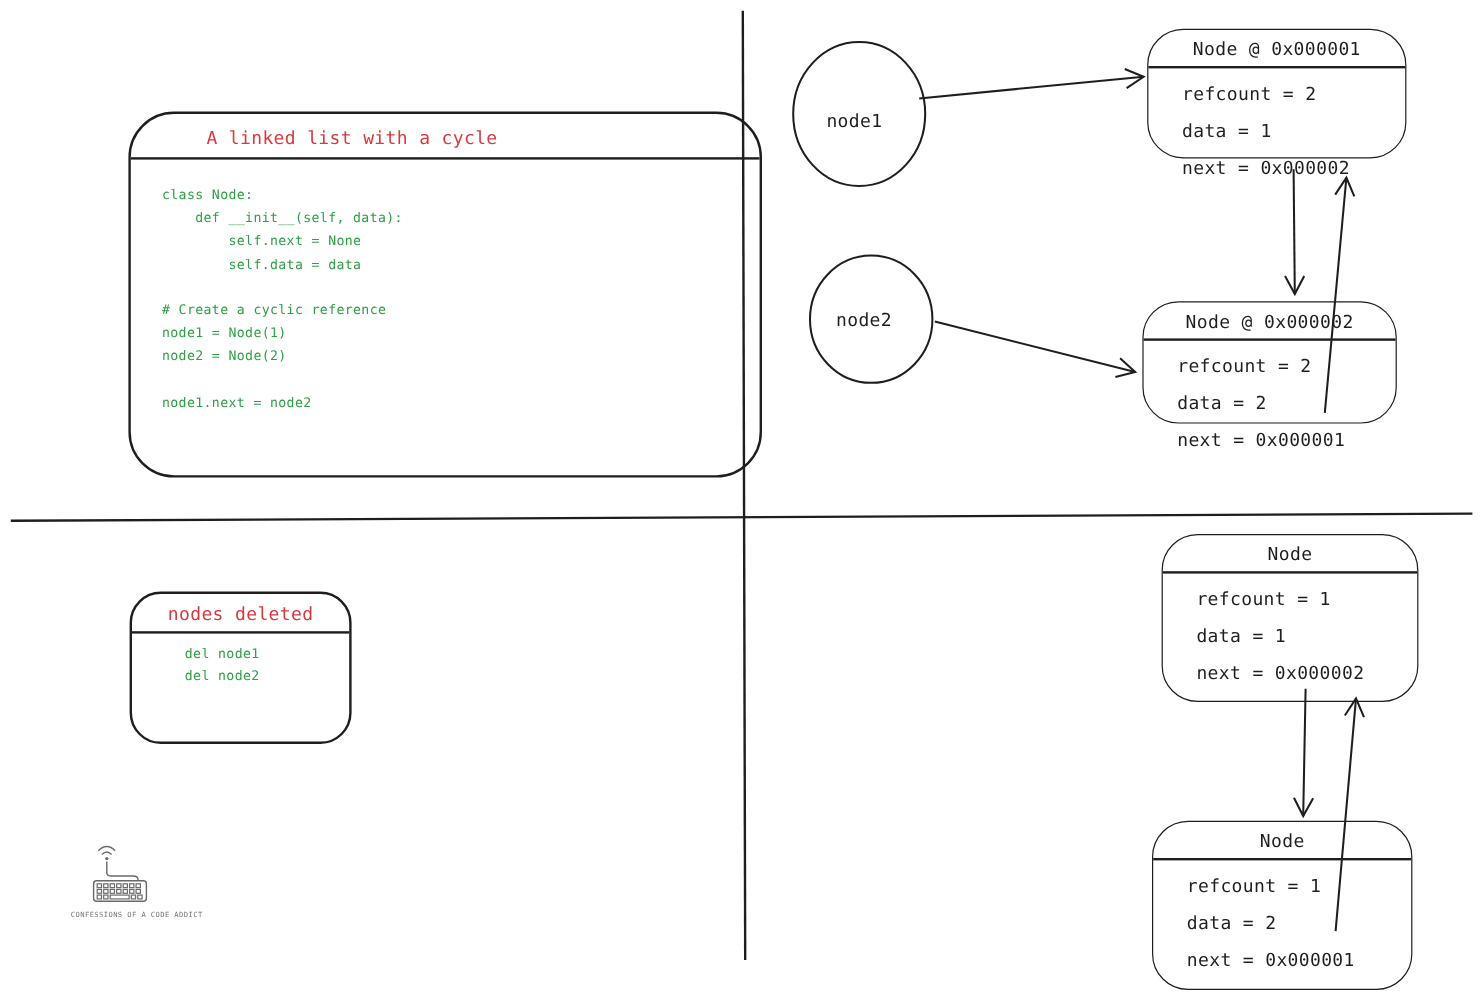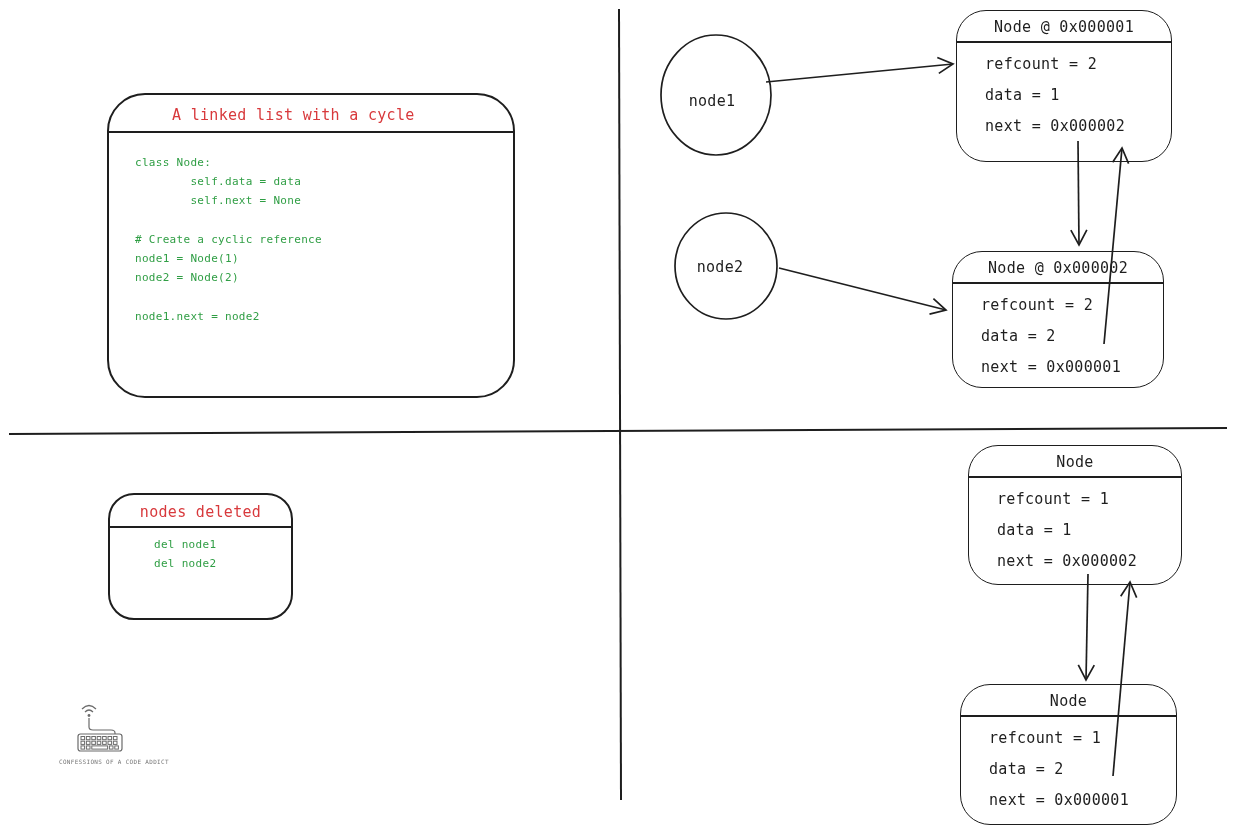--- a/index.html
+++ b/index.html
@@ -8,21 +8,21 @@
     font-family:"DejaVu Sans Mono",monospace;color:#1e1e1e;
   }
   .overlay{position:absolute;left:0;top:0;z-index:5;pointer-events:none;}
 
   
   .card{position:absolute;border:2px solid #1e1e1e;background:#fff;box-sizing:border-box;z-index:2;}
   .card-title{font-size:15px;letter-spacing:0.3px;border-bottom:2px solid #1e1e1e;white-space:pre;}
   .red{color:#d8393c;}
   .green{color:#2f9e44;}
 
-  .code-card{left:107px;top:93px;width:408px;height:305px;border-radius:38px;}
+  .code-card{left:107px;top:93px;width:528px;height:305px;border-radius:38px;}
   .code-card .card-title{padding:11px 0 7px 0;text-indent:63px;}
   .code-card .card-body{padding:20px 0 0 26px;}
   .code-line{height:19.2px;line-height:19.2px;font-size:11px;letter-spacing:0.3px;white-space:pre;}
 
   .deleted-card{left:108px;top:493px;width:185px;height:127px;border-radius:26px;}
   .deleted-card .card-title{padding:8px 0 5px 0;text-align:center;}
   .deleted-card .card-body{padding:7px 0 0 44px;}
 
   
   .node-box{position:absolute;border:1.8px solid #1e1e1e;background:#fff;border-radius:30px;box-sizing:border-box;z-index:2;}
@@ -61,44 +61,45 @@
     <path d="M 1104 344 L 1122 148" fill="none" stroke="#1e1e1e" stroke-width="1.7" marker-end="url(#ah)"></path>
 
     <path d="M 1088 574 L 1086 680" fill="none" stroke="#1e1e1e" stroke-width="1.7" marker-end="url(#ah)"></path>
     <path d="M 1113 776 L 1130 582" fill="none" stroke="#1e1e1e" stroke-width="1.7" marker-end="url(#ah)"></path>
   </svg>
 
   <div class="card code-card">
     <div class="card-title red">A linked list with a cycle</div>
     <div class="card-body">
       <div class="code-line green">class Node:</div>
+      <div class="code-line green">    def __init__(self, data):</div>
+      <div class="code-line green">        self.next = None</div>
       <div class="code-line green">        self.data = data</div>
-      <div class="code-line green">        self.next = None</div>
       <div class="code-line green"></div>
       <div class="code-line green"># Create a cyclic reference</div>
       <div class="code-line green">node1 = Node(1)</div>
       <div class="code-line green">node2 = Node(2)</div>
       <div class="code-line green"></div>
       <div class="code-line green">node1.next = node2</div>
     </div>
   </div>
 
   <div class="ref-label" style="left:712px;top:101px;">node1</div>
   <div class="ref-label" style="left:720px;top:267px;">node2</div>
 
-  <div class="node-box" style="left:956px;top:10px;width:216px;height:152px;">
+  <div class="node-box" style="left:956px;top:24px;width:216px;height:108px;">
     <div class="node-title">Node @ 0x000001</div>
     <div class="node-fields">
       <div class="field">refcount = 2</div>
       <div class="field">data = 1</div>
       <div class="field">next = 0x000002</div>
     </div>
   </div>
 
-  <div class="node-box" style="left:952px;top:251px;width:212px;height:137px;">
+  <div class="node-box" style="left:952px;top:251px;width:212px;height:102px;">
     <div class="node-title">Node @ 0x000002</div>
     <div class="node-fields">
       <div class="field">refcount = 2</div>
       <div class="field">data = 2</div>
       <div class="field">next = 0x000001</div>
     </div>
   </div>
 
   <div class="card deleted-card">
     <div class="card-title red">nodes deleted</div>

